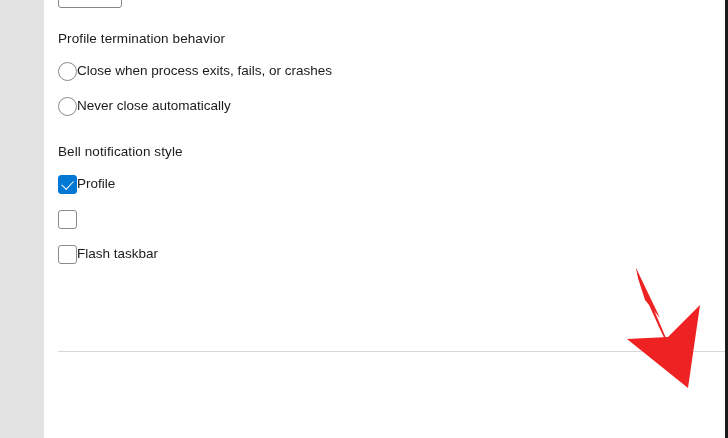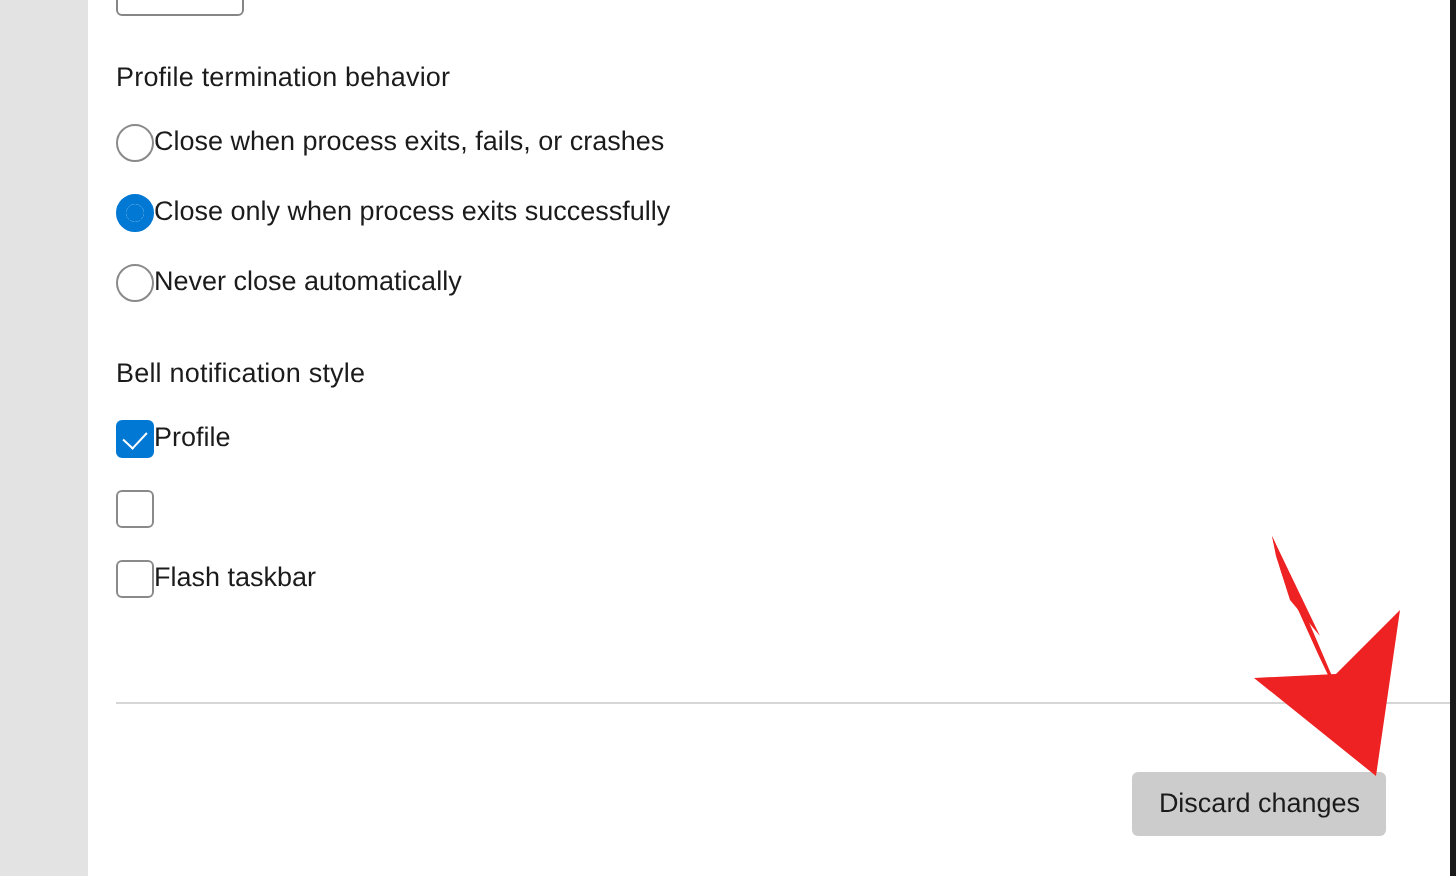--- a/index.html
+++ b/index.html
@@ -203,24 +203,20 @@
     <div id="settings-body">
 
       <div class="group">
         <div class="group-heading">Profile termination behavior</div>
 
         <div class="option-row">
           <span class="radio-outer"></span>
           <span class="option-label">Close when process exits, fails, or crashes</span>
         </div>
 
-        <div class="option-row">
-          <span class="radio-outer checked"></span>
-          <span class="option-label">Close only when process exits successfully</span>
-        </div>
 
         <div class="option-row">
           <span class="radio-outer"></span>
           <span class="option-label">Never close automatically</span>
         </div>
       </div>
 
       <div class="group" style="margin-top:26px;">
         <div class="group-heading">Bell notification style</div>
 
@@ -237,21 +233,20 @@
           <span class="checkbox-box"></span>
           <span class="option-label">Flash taskbar</span>
         </div>
       </div>
 
     </div>
 
     <div id="footer-divider"></div>
 
     <div id="footer-actions">
-      <button class="btn btn-secondary">Discard changes</button>
     </div>
 
   </div>
 </div>
 
 <svg id="annotation-layer" width="728" height="438" viewBox="0 0 728 438">
   <g>
     <path d="M 636 268 L 672 352 L 688 388 L 659 327 L 641 287 Z" fill="#ee2222"></path>
     <path d="M 636 268 L 660 318 L 645 300 L 638 278 Z" fill="#ee2222"></path>
     <path d="M 688 388 L 627 339 L 668 337 L 700 305 Z" fill="#ee2222"></path>

